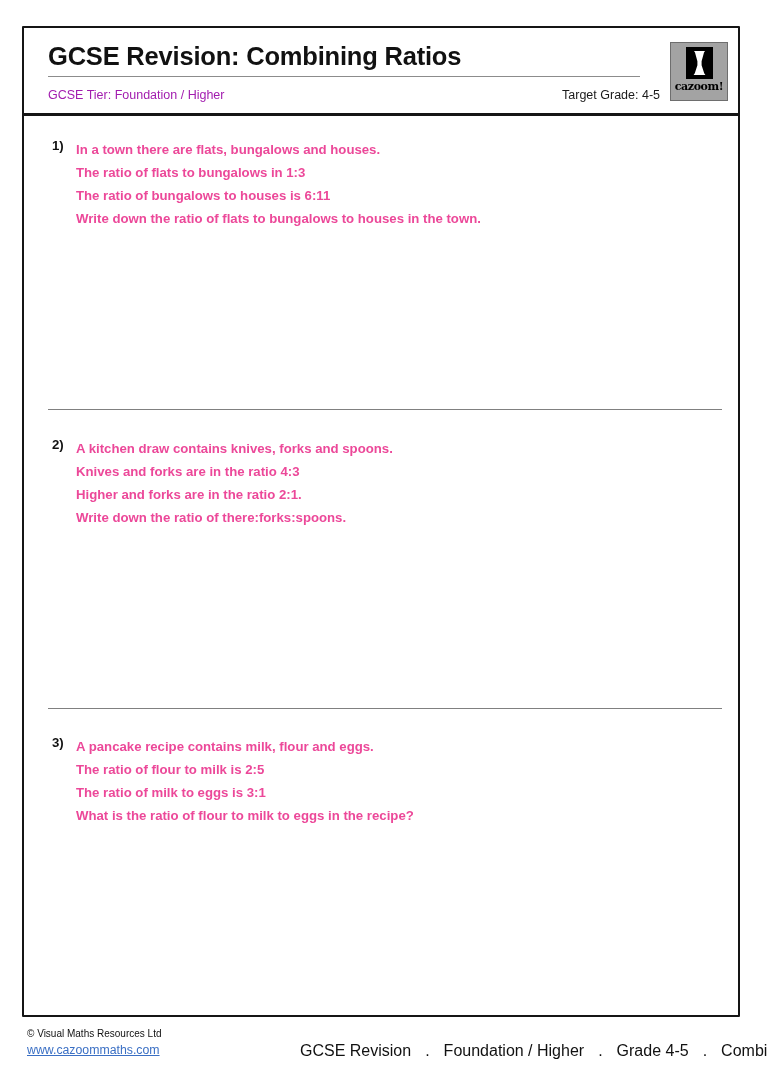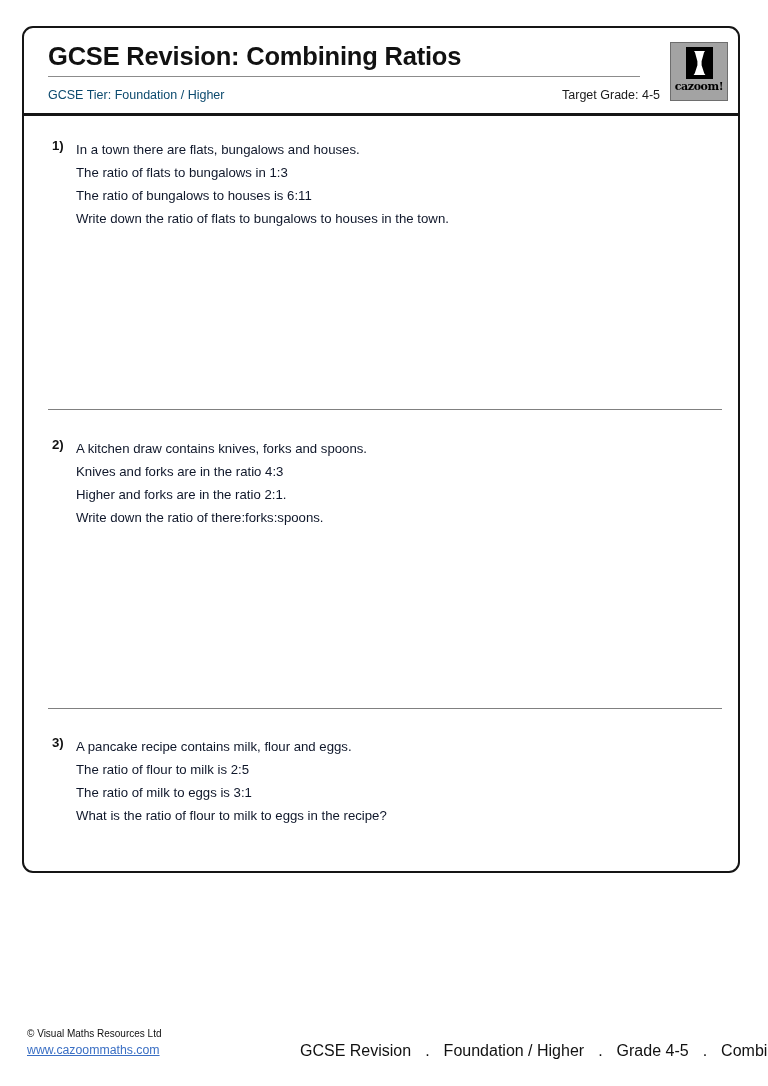--- a/index.html
+++ b/index.html
@@ -15,24 +15,24 @@
     color: #000000;
     overflow: hidden;
   }
 
   
   .page-sheet {
     position: absolute;
     left: 22px;
     top: 26px;
     width: 718px;
-    height: 847px;
+    height: 991px;
     box-sizing: border-box;
     border: 2.5px solid #151515;
-    border-radius: 11px;
+    border-radius: 1px;
     background: #ffffff;
   }
 
   
   .header {
     position: relative;
     height: 85px;
     box-sizing: border-box;
     padding: 0;
   }
@@ -58,21 +58,21 @@
     width: 592px;
     height: 1px;
     background: #8c8c8c;
   }
   .tier-line {
     position: absolute;
     left: 24px;
     top: 60px;
     font-size: 12.5px;
     font-weight: normal;
-    color: #0c4a6e;
+    color: #a21caf;
     white-space: nowrap;
   }
   .grade-line {
     position: absolute;
     right: 78px;
     top: 60px;
     font-size: 12.5px;
     font-weight: normal;
     color: #1a1a1a;
     white-space: nowrap;
@@ -154,23 +154,23 @@
     position: absolute;
     left: 28px;
     top: 0;
     font-size: 13.2px;
     font-weight: bold;
     color: #111111;
     white-space: nowrap;
   }
   .q-line {
     font-size: 13.2px;
-    font-weight: normal;
+    font-weight: bold;
     line-height: 23px;
-    color: #0f172a;
+    color: #ec4899;
     white-space: nowrap;
   }
 
   
   .q-separator {
     position: absolute;
     left: 24px;
     width: 674px;
     height: 1.2px;
     background: #808080;

